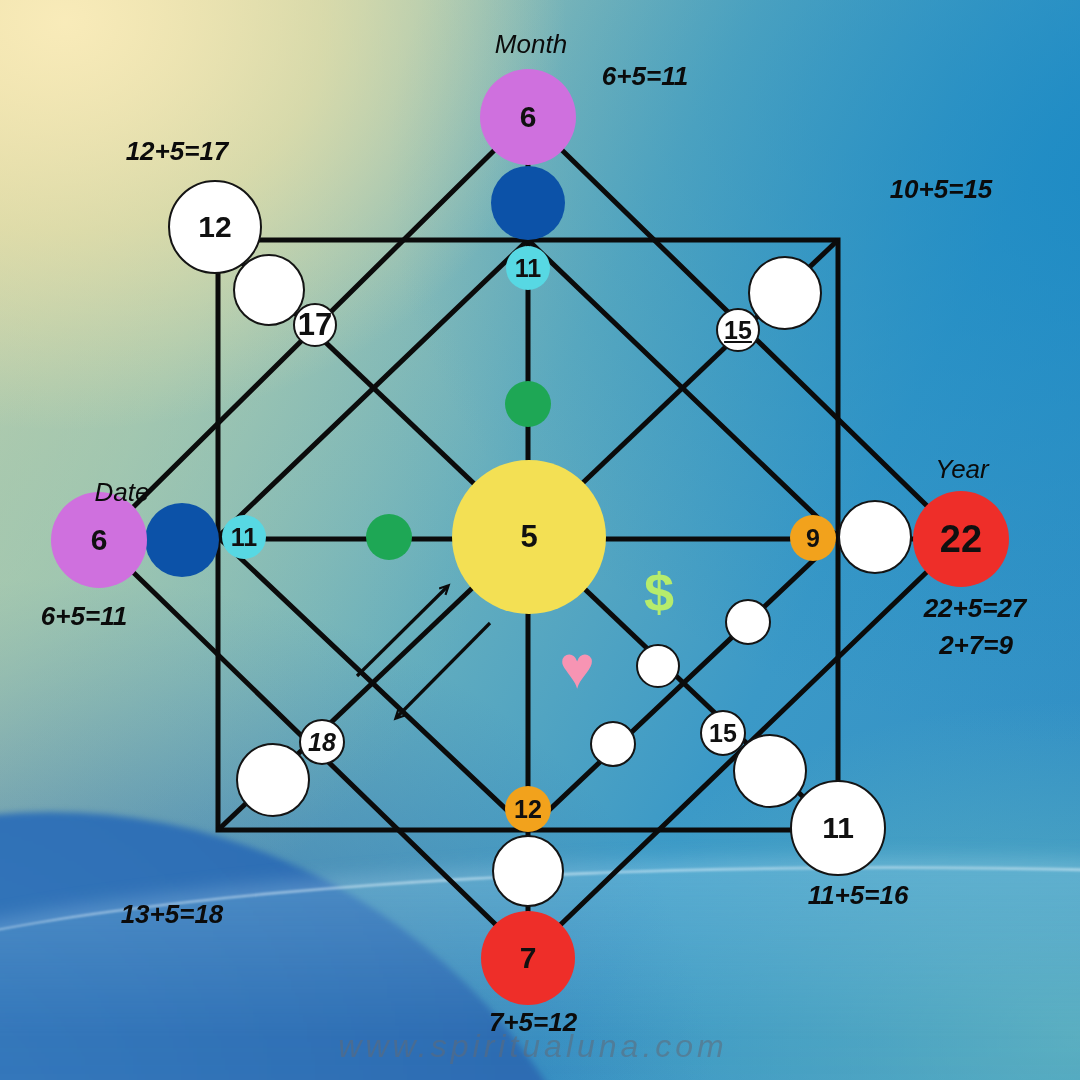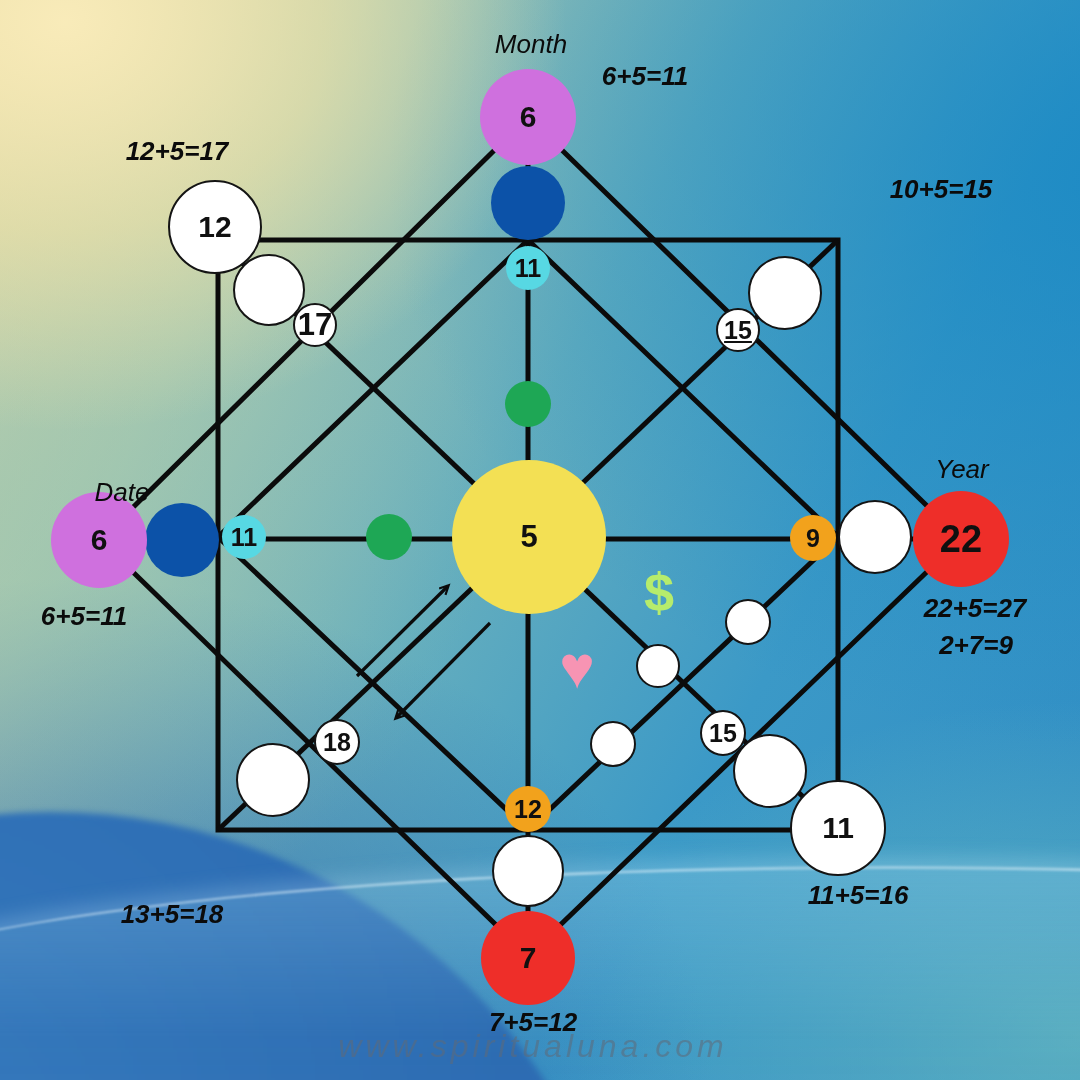--- a/index.html
+++ b/index.html
@@ -65,21 +65,21 @@
     <line x1="357" y1="676" x2="448" y2="586" stroke="#0b0b0b" stroke-width="3.2" marker-end="url(#arrowhead)"></line>
     <line x1="490" y1="623" x2="396" y2="718" stroke="#0b0b0b" stroke-width="3.2" marker-end="url(#arrowhead)"></line>
   </svg>
 
   <div id="nodes">
       <div class="node bordered" style="left: 293px; top: 303px; height: 44px; width: 44px; background: rgb(255, 255, 255); font-size: 31px;">17</div>
       <div class="node bordered" style="left: 233px; top: 254px; height: 72px; width: 72px; background: rgb(255, 255, 255); font-size: 25px;"></div>
       <div class="node bordered" style="left: 168px; top: 180px; height: 94px; width: 94px; background: rgb(255, 255, 255); font-size: 30px;">12</div>
       <div class="node bordered" style="left: 716px; top: 308px; height: 44px; width: 44px; background: rgb(255, 255, 255); font-size: 25px; text-decoration: underline;">15</div>
       <div class="node bordered" style="left: 748px; top: 256px; height: 74px; width: 74px; background: rgb(255, 255, 255); font-size: 25px;"></div>
-      <div class="node bordered" style="left: 314px; top: 719px; height: 46px; width: 46px; background: rgb(255, 255, 255); font-size: 25px;">18</div>
+      <div class="node bordered" style="left: 299px; top: 719px; height: 46px; width: 46px; background: rgb(255, 255, 255); font-size: 25px; font-style: italic;">18</div>
       <div class="node bordered" style="left: 236px; top: 743px; height: 74px; width: 74px; background: rgb(255, 255, 255); font-size: 25px;"></div>
       <div class="node bordered" style="left: 636px; top: 644px; height: 44px; width: 44px; background: rgb(255, 255, 255); font-size: 25px;"></div>
       <div class="node bordered" style="left: 590px; top: 721px; height: 46px; width: 46px; background: rgb(255, 255, 255); font-size: 25px;"></div>
       <div class="node bordered" style="left: 725px; top: 599px; height: 46px; width: 46px; background: rgb(255, 255, 255); font-size: 25px;"></div>
       <div class="node bordered" style="left: 700px; top: 710px; height: 46px; width: 46px; background: rgb(255, 255, 255); font-size: 25px;">15</div>
       <div class="node bordered" style="left: 733px; top: 734px; height: 74px; width: 74px; background: rgb(255, 255, 255); font-size: 25px;"></div>
       <div class="node bordered" style="left: 790px; top: 780px; height: 96px; width: 96px; background: rgb(255, 255, 255); font-size: 30px;">11</div>
       <div class="node" style="left: 506px; top: 246px; height: 44px; width: 44px; background: rgb(87, 216, 227); font-size: 25px;">11</div>
       <div class="node" style="left: 491px; top: 166px; height: 74px; width: 74px; background: rgb(12, 82, 168); font-size: 25px;"></div>
       <div class="node" style="left: 480px; top: 69px; height: 96px; width: 96px; background: rgb(207, 112, 222); font-size: 30px;">6</div>

